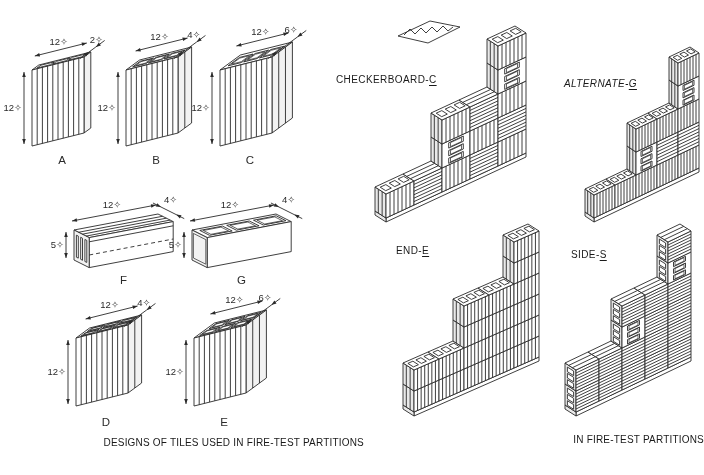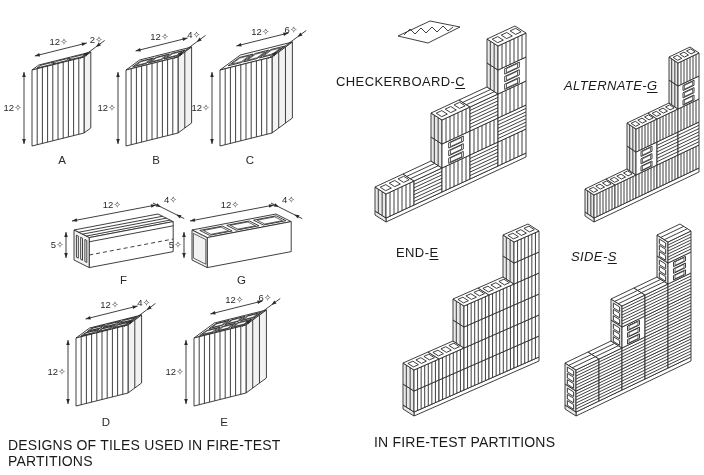--- a/index.html
+++ b/index.html
@@ -1,27 +1,27 @@
 <!DOCTYPE html>
 <html><head>
 <meta charset="utf-8">
 <style>
   html,body{margin:0;padding:0;background:#fff;}
   .page{
     position:relative;width:704px;height:475px;background:#ffffff;
     font-family:"Liberation Sans","DejaVu Sans",sans-serif;overflow:hidden;color:#1a1a1a;
   }
   svg.fig{position:absolute;overflow:visible;}
-  .wall-label{position:absolute;font-size:13px;letter-spacing:.4px;white-space:nowrap;color:#1a1a1a;}
+  .wall-label{position:absolute;font-size:10px;letter-spacing:.4px;white-space:nowrap;color:#1a1a1a;}
   .wall-label .ul{text-decoration:underline;text-underline-offset:2px;}
   .lbl-checkerboard{left:336px;top:74px;}
   .lbl-alternate{left:564px;top:78px;font-style:italic;}
   .lbl-end{left:396px;top:245px;}
-  .lbl-side{left:571px;top:249px;font-style:italic;}
-  .caption{position:absolute;font-size:14px;letter-spacing:.2px;text-align:left;color:#1a1a1a;}
+  .lbl-side{left:571px;top:249px;}
+  .caption{position:absolute;font-size:10px;letter-spacing:.2px;text-align:right;color:#1a1a1a;}
   .caption-left{left:8px;top:437px;width:356px;}
   .caption-right{left:374px;top:434px;width:330px;line-height:1.25;}
 </style>
 </head>
 <body>
 
 <div class="page" id="canvas">
 
   <div class="wall-label lbl-checkerboard">
     <span>CHECKERBOARD-</span><span class="ul">C</span>

